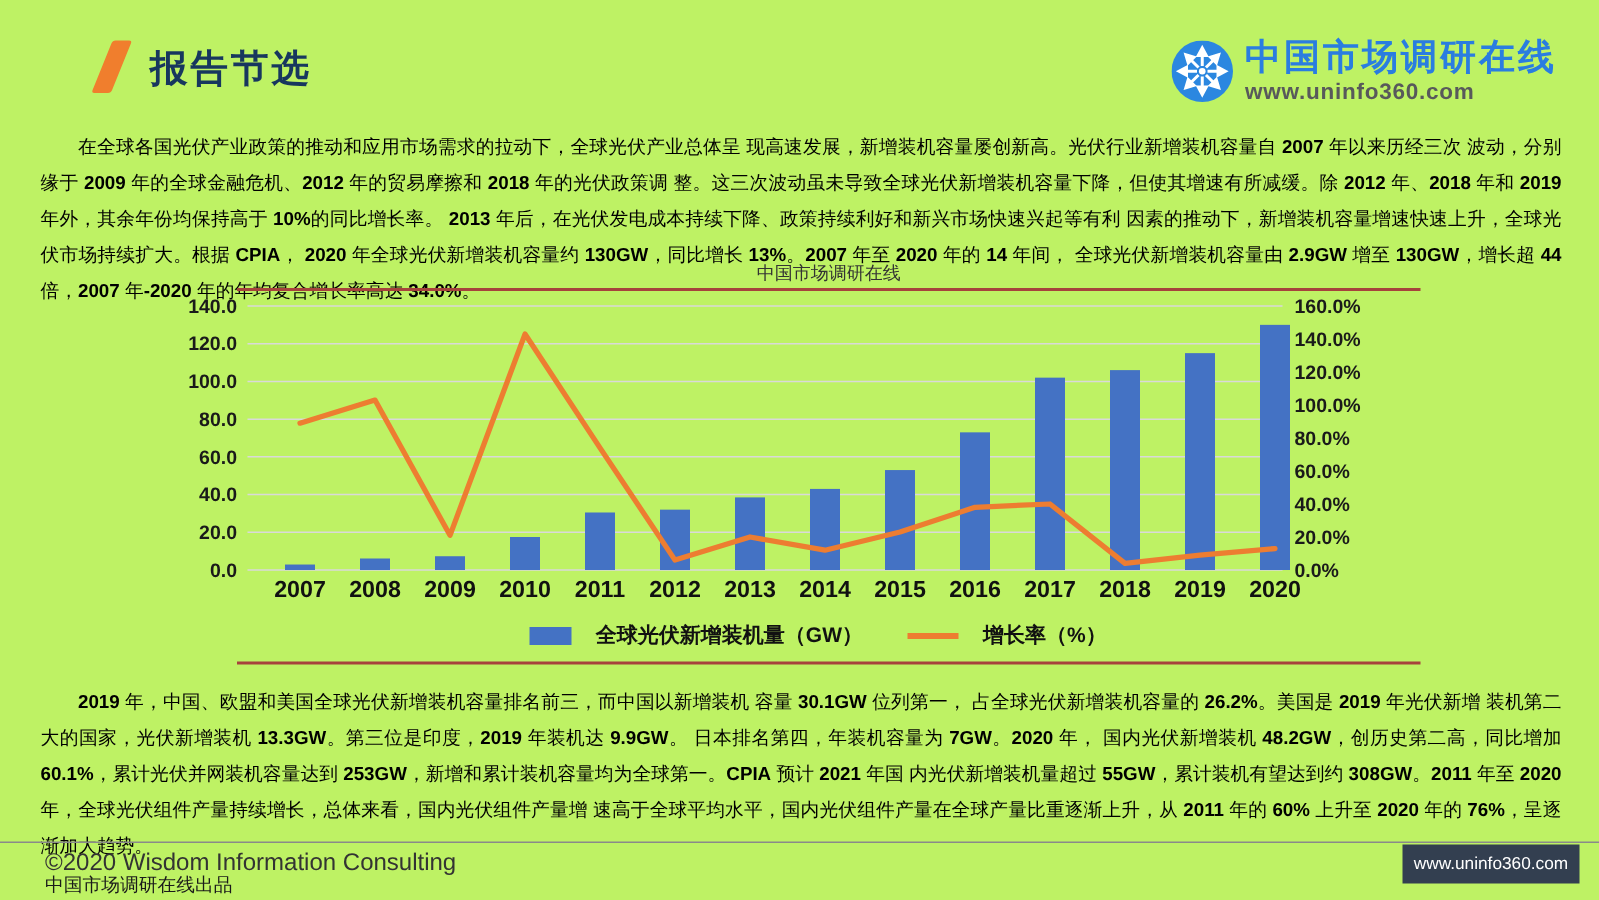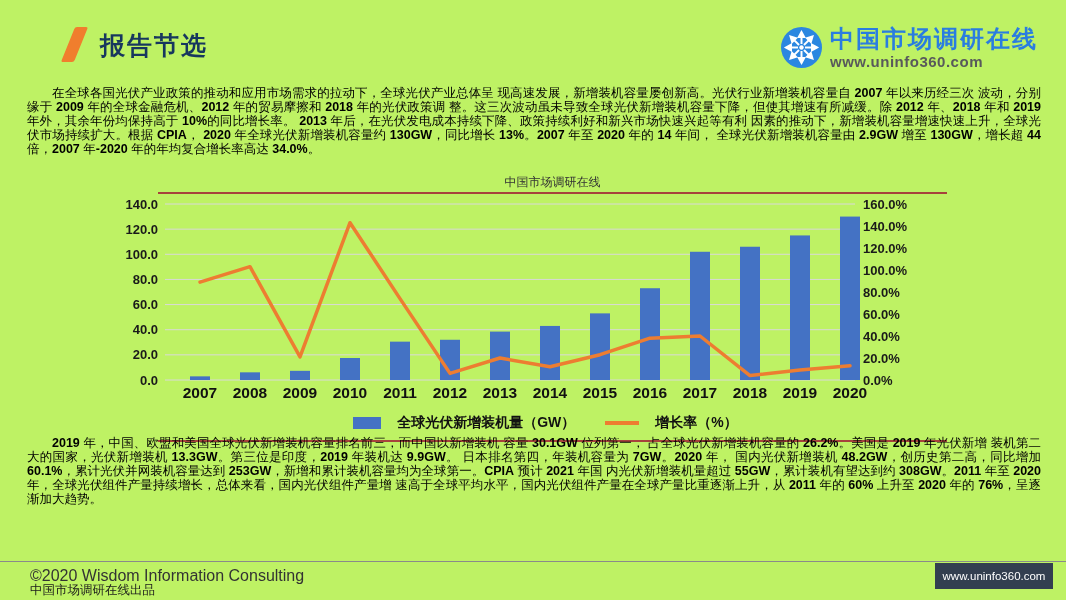--- a/index.html
+++ b/index.html
@@ -18,26 +18,26 @@
     position:absolute; left:100px; top:29px; font-size:25px; font-weight:700;
     color:#17375E; letter-spacing:2px;
   }
   .logo { position:absolute; right:28px; top:25px; display:flex; align-items:center; gap:8px; }
   .logo-icon { width:41px; height:41px; flex:0 0 auto; }
   .logo-text { display:flex; flex-direction:column; line-height:1.15; }
   .logo-name { font-size:24px; font-weight:700; color:#2A7DE0; letter-spacing:2px; }
   .logo-url  { font-size:15px; font-weight:600; color:#58595B; letter-spacing:0.5px; }
   
   .para {
-    position:absolute; left:27px; width:1014px; font-size:12.5px; line-height:14px;
+    position:absolute; left:27px; width:1014px; font-size:12.5px; line-height:24px;
     text-align:justify; text-indent:2em; color:#000;
   }
   .para .b { font-weight:700; }
   #para1 { top:86px; }
-  #para2 { top:436px; }
+  #para2 { top:456px; }
   
   .chart { position:absolute; left:110px; top:174px; width:860px; }
   .chart-title { width:789px; margin-left:48px; text-align:center; font-size:12px; color:#333; height:17px; }
   .rule { width:789px; margin-left:48px; border-top:2px solid #A6433C; }
   .rule-top { margin-top:1px; }
   .rule-bottom { margin-top:5px; }
   .legend {
     width:789px; margin-left:48px; margin-top:3px; height:24px;
     display:flex; justify-content:center; align-items:center; gap:16px;
     font-size:14px; font-weight:700; color:#111;

